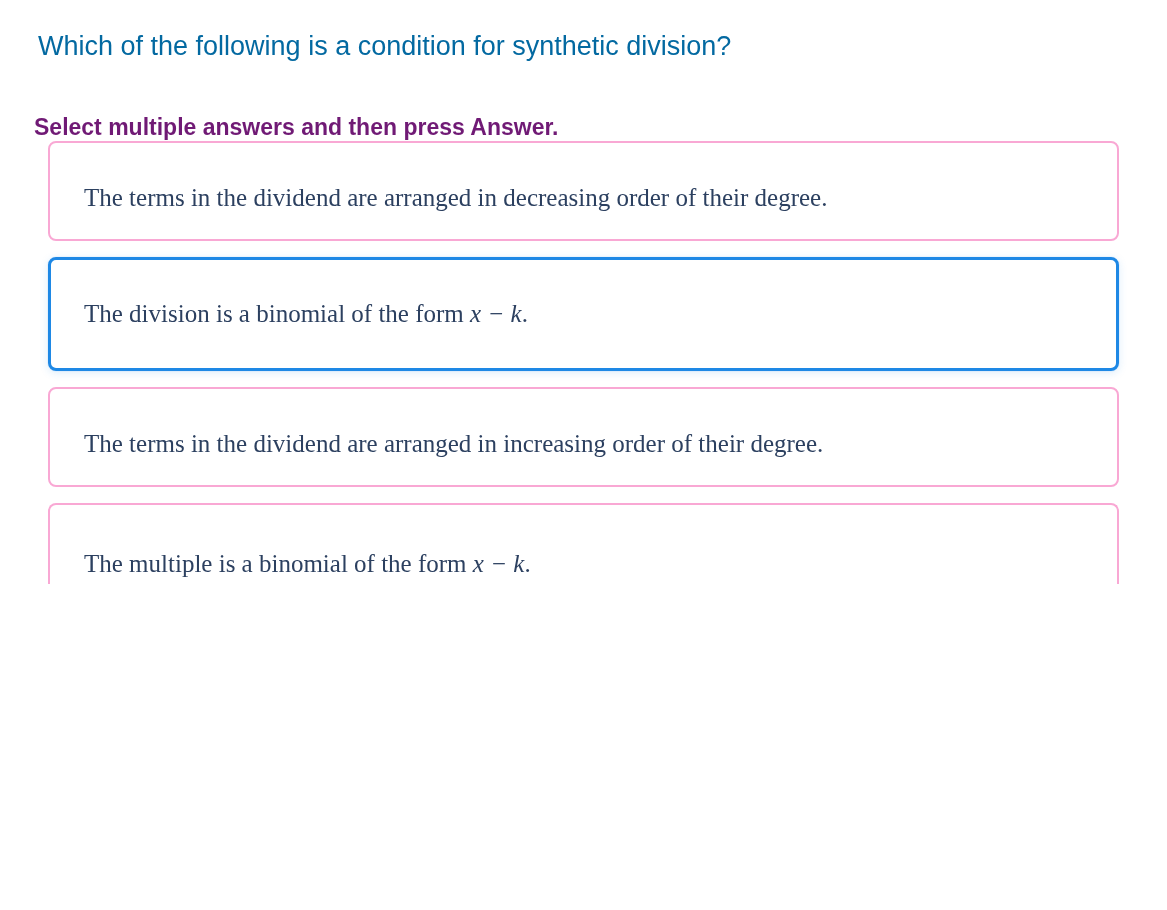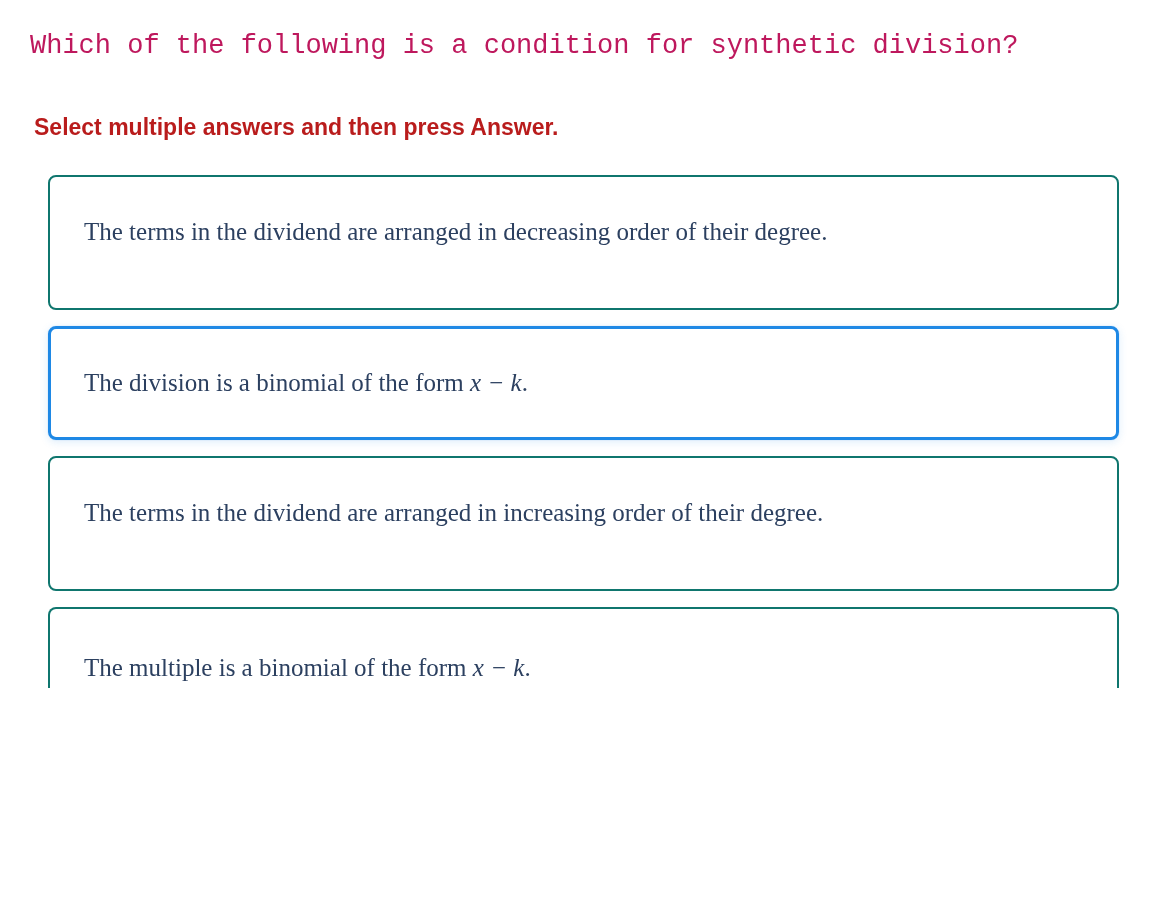--- a/index.html
+++ b/index.html
@@ -10,43 +10,43 @@
   body {
     font-family: Georgia, 'Times New Roman', serif;
     background: #ffffff;
     width: 1167px;
     height: 910px;
     padding: 28px 30px 0 30px;
     overflow: hidden;
   }
   .question-text {
     font-size: 27px;
-    color: #be185d;
+    color: #0369a1;
     line-height: 1.4;
     margin-bottom: 48px;
-    font-family: Liberation Mono, monospace;
+    font-family: Liberation Sans, sans-serif;
+    margin-left: 8px;
   }
   .instruction-text {
     font-family: 'Segoe UI', 'Helvetica Neue', Arial, sans-serif;
     font-weight: 600;
     font-size: 23px;
-    color: #b91c1c;
-    margin-bottom: 34px;
+    color: #701a75;
     margin-left: 4px;
   }
   .options-container {
     display: flex;
     flex-direction: column;
     gap: 16px;
     padding: 0 18px 0 18px;
   }
   .option {
-    border: 2px solid #0f766e;
+    border: 2px solid #f9a8d4;
     border-radius: 8px;
-    padding: 36px 34px 56px 34px;
+    padding: 36px 34px 21px 34px;
     background: #ffffff;
     cursor: pointer;
     font-size: 25px;
     color: #2c4060;
     line-height: 1.55;
     font-family: Georgia, serif;
   }
   .option.selected {
     border: 3px solid #1e88e5;
     box-shadow: 0 2px 8px rgba(30,136,229,0.15), 0 0 0 1px rgba(30,136,229,0.05);

